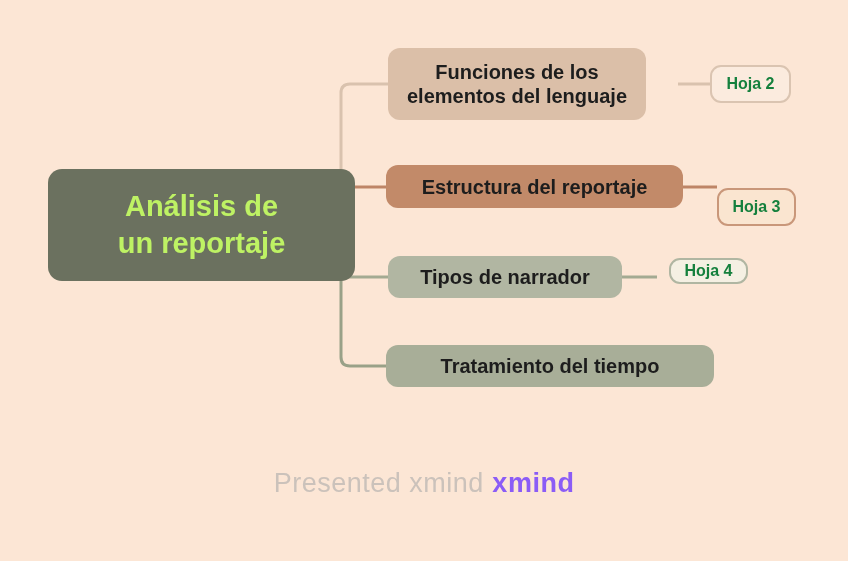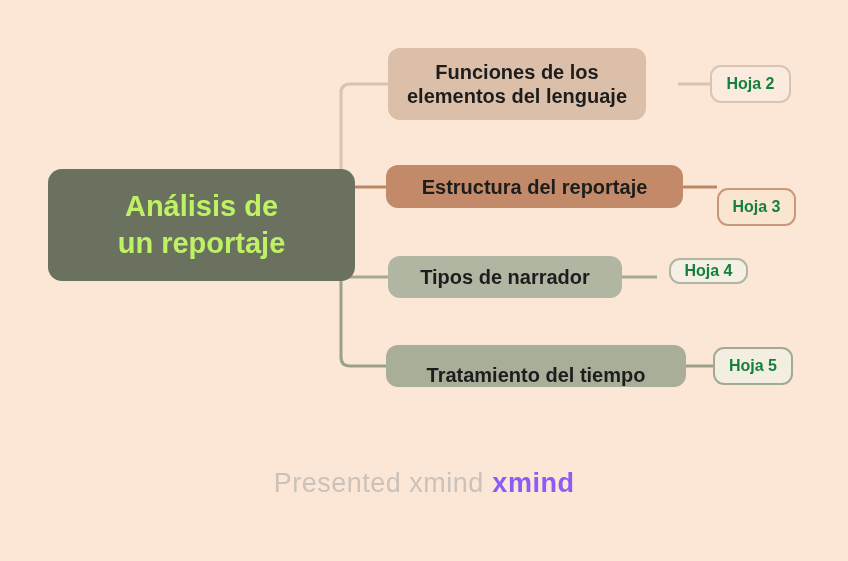--- a/index.html
+++ b/index.html
@@ -36,21 +36,21 @@
   .branch {
     color: #1D1D1D;
     font-weight: bold;
     font-size: 20px;
     border-radius: 12px;
     line-height: 1.2;
   }
   .branch-1 { left: 388px; top: 48px;  width: 258px; height: 72px; background: #DBBFA8; }
   .branch-2 { left: 386px; top: 165px; width: 297px; height: 43px; background: #C28A69; }
   .branch-3 { left: 388px; top: 256px; width: 234px; height: 42px; background: #B1B6A2; }
-  .branch-4 { left: 386px; top: 345px; width: 300px; height: 42px; background: #A8AE98; align-items: flex-end; }
+  .branch-4 { left: 386px; top: 345px; width: 328px; height: 42px; background: #A8AE98; }
   .leaf {
     position: absolute;
     display: flex;
     align-items: center;
     justify-content: center;
     box-sizing: border-box;
     font-weight: bold;
     font-size: 16px;
     color: #15803d;
     border-radius: 11px;
@@ -108,21 +108,18 @@
 
   <div class="leaf hoja-2">
     <span class="topic-label">Hoja 2</span>
   </div>
   <div class="leaf hoja-3">
     <span class="topic-label">Hoja 3</span>
   </div>
   <div class="leaf hoja-4">
     <span class="topic-label">Hoja 4</span>
   </div>
-  <div class="leaf hoja-5">
-    <span class="topic-label">Hoja 5</span>
-  </div>
 
   <div class="watermark">
     <span>Presented xmind</span><span class="brand">xmind</span>
   </div>
 
 </div>
 
 </body></html>

